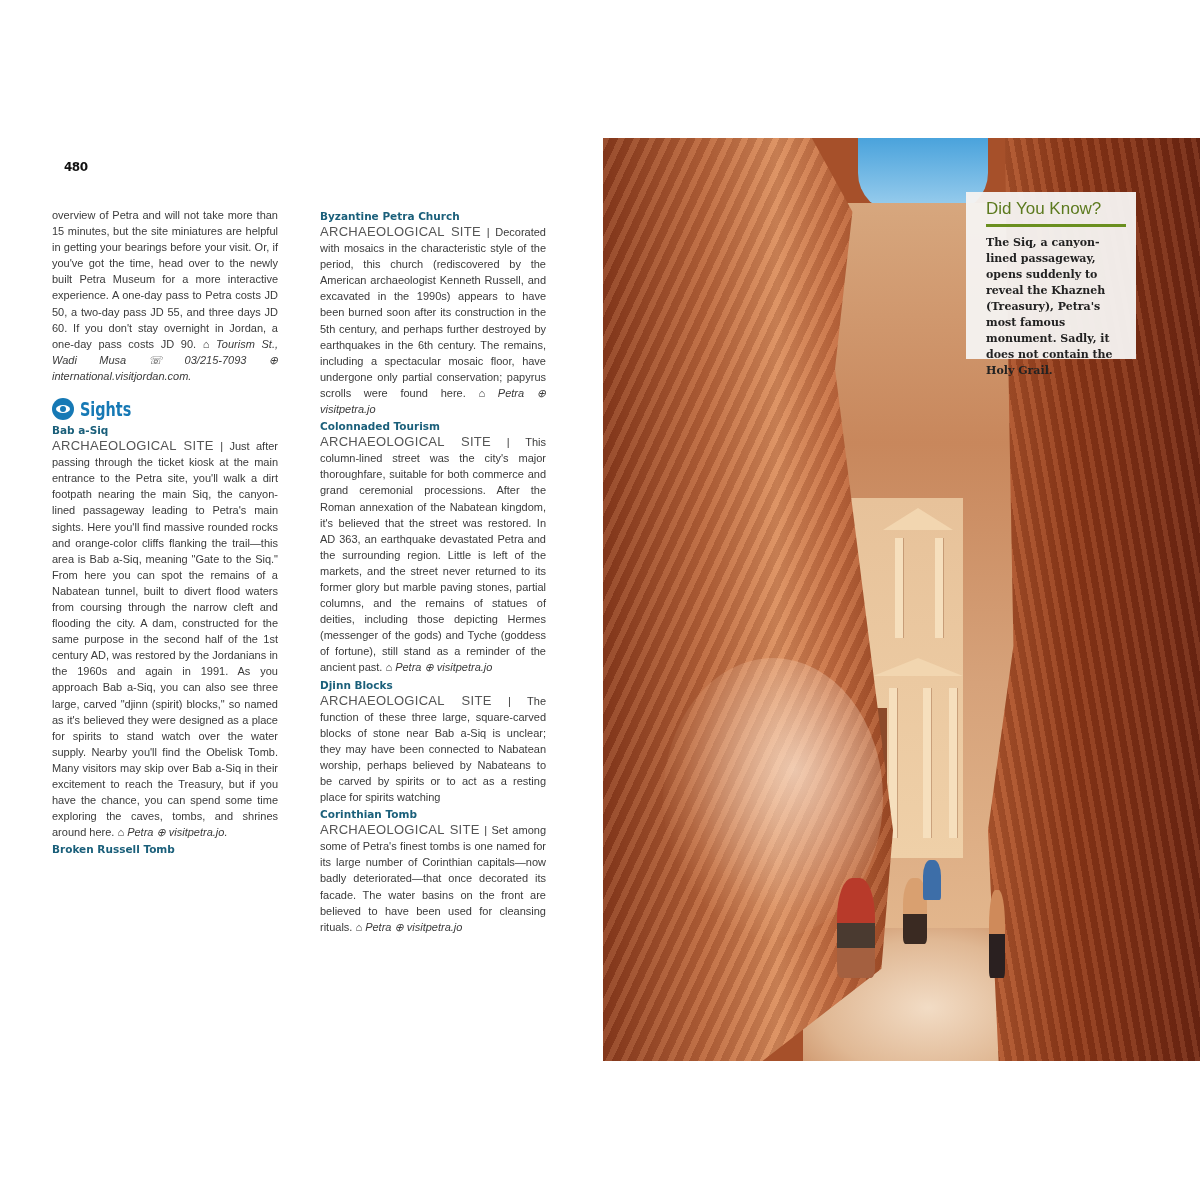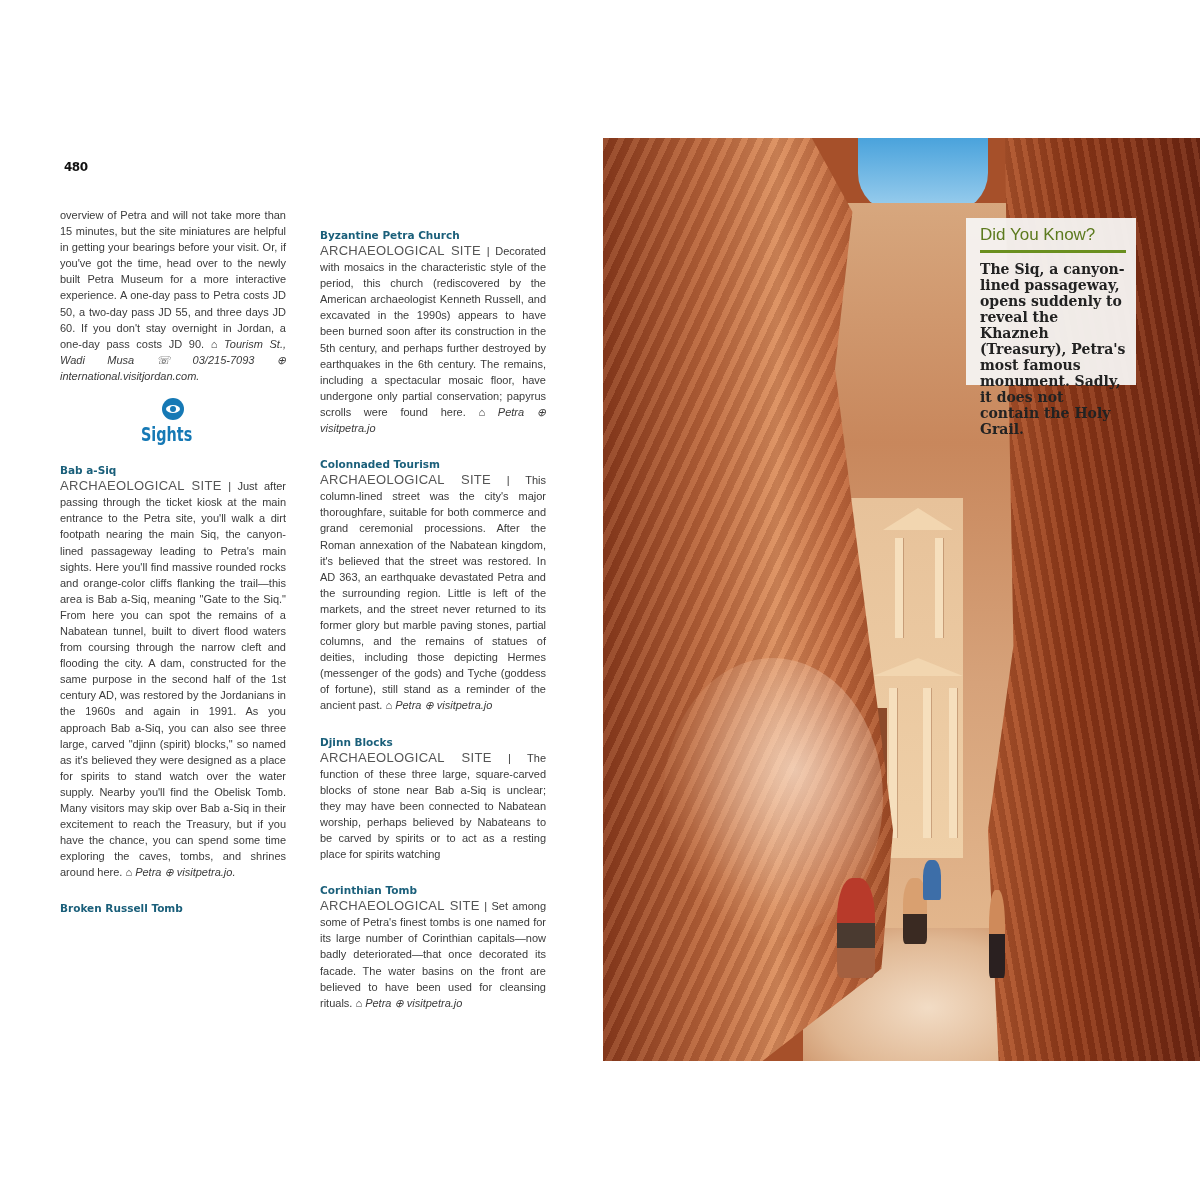--- a/index.html
+++ b/index.html
@@ -1,26 +1,26 @@
 <!DOCTYPE html>
 <html><head>
 <meta charset="utf-8">
 <style>
   html, body { margin:0; padding:0; background:#ffffff; }
   body { width:1200px; height:1200px; position:relative; overflow:hidden; font-family:"Liberation Sans", sans-serif; color:#333; }
   .page-num { position:absolute; left:64px; top:160px; font-family:"DejaVu Sans", sans-serif; font-weight:bold; font-size:12px; color:#111; letter-spacing:-0.5px; }
   .col { position:absolute; top:207px; width:226px; font-size:11px; line-height:16.1px; color:#3a3a3a; text-align:justify; }
-  .col.c1 { left:60px; }
+  .col.c1 { left:52px; }
   .col.c2 { left:320px; }
   .col p { margin:0; }
-  .entry { margin-top:20px; }
+  .entry { margin-top:1px; }
   .entry-title { font-weight:bold; color:#1a5f7a; font-size:10.5px; line-height:16px; font-family:"DejaVu Sans", sans-serif; }
   .entry-type { font-size:13px; letter-spacing:0.3px; text-transform:uppercase; color:#555; }
   .italic { font-style:italic; }
-  .sights-head { display:flex; align-items:center; gap:6px; margin:14px 0 2px 0;flex-direction:column; }
+  .sights-head { display:flex; align-items:center; gap:6px; margin:14px 0 2px 0; }
   .sights-icon { width:22px; height:22px; border-radius:50%; background:#1679b5; position:relative; }
   .sights-icon::before { content:""; position:absolute; left:4px; top:7px; width:14px; height:8px; border-radius:50%; background:#fff; }
   .sights-icon::after { content:""; position:absolute; left:8px; top:8px; width:6px; height:6px; border-radius:50%; background:#1679b5; }
   .sights-title { font-family:"DejaVu Sans Condensed","DejaVu Sans", sans-serif; font-weight:bold; font-size:20px; color:#1679b5; transform:scaleX(0.8); transform-origin:left; }
   .photo { position:absolute; left:603px; top:138px; width:597px; height:923px; overflow:hidden;
     background:
       radial-gradient(ellipse 60px 120px at 460px 870px, rgba(240,220,195,0.9), transparent),
       linear-gradient(90deg, transparent 0, transparent 0);
     background-color:#a6502a; }
   .sky { position:absolute; left:255px; top:0; width:130px; height:75px; background:linear-gradient(180deg,#4aa3dc,#9fd0ee); border-radius:0 0 40px 40px; }
@@ -37,24 +37,24 @@
   .left-wall-light { position:absolute; left:60px; top:520px; width:220px; height:280px; border-radius:50%;
     background:radial-gradient(ellipse at 60% 40%, rgba(250,225,205,0.75), rgba(230,170,130,0.2) 60%, transparent 75%); }
   .right-wall { position:absolute; left:385px; top:0; width:212px; height:923px;
     background:
       repeating-linear-gradient(80deg, rgba(255,190,150,0.10) 0 5px, rgba(40,10,5,0.12) 5px 12px),
       linear-gradient(90deg,#b45a30 0%,#8e3818 40%,#6e2612 100%);
     clip-path: polygon(8% 0, 100% 0, 100% 100%, 5% 100%, 0 75%, 12% 55%, 10% 30%); }
   .ground { position:absolute; left:200px; top:790px; width:250px; height:133px;
     background:radial-gradient(ellipse at 50% 60%, #f2dcc5, #e0b894 60%, #c88a5e 100%); }
   .person { position:absolute; border-radius:40% 40% 10% 10%; }
-  .didyouknow { position:absolute; left:966px; top:218px; width:170px; height:167px; background:rgba(245,242,240,0.96); box-sizing:border-box; padding:6px 10px 6px 14px; }
+  .didyouknow { position:absolute; left:966px; top:192px; width:170px; height:167px; background:rgba(245,242,240,0.96); box-sizing:border-box; padding:6px 10px 6px 20px; }
   .dyk-title { font-family:"Liberation Sans", sans-serif; font-size:17px; color:#5c7a1e; line-height:22px; }
   .dyk-rule { height:3px; background:#6a8f1f; margin:4px 0 8px 0; }
-  .dyk-body { font-family:"DejaVu Serif", serif; font-size:14px; line-height:16px; color:#222; font-weight:bold; }
+  .dyk-body { font-family:"DejaVu Serif", serif; font-size:11px; line-height:16px; color:#222; font-weight:bold; }
 </style>
 </head>
 <body>
 
 <div class="page-num">480</div>
 
 <div class="col c1">
   <p>
     <span>overview of Petra and will not take more than 15 minutes, but the site miniatures are helpful in getting your bearings before your visit. Or, if you've got the time, head over to the newly built Petra Museum for a more interactive experience. A one-day pass to Petra costs JD 50, a two-day pass JD 55, and three days JD 60. If you don't stay overnight in Jordan, a one-day pass costs JD 90.</span>
     <span class="italic">⌂ Tourism St., Wadi Musa ☏ 03/215-7093 ⊕ international.visitjordan.com.</span>

